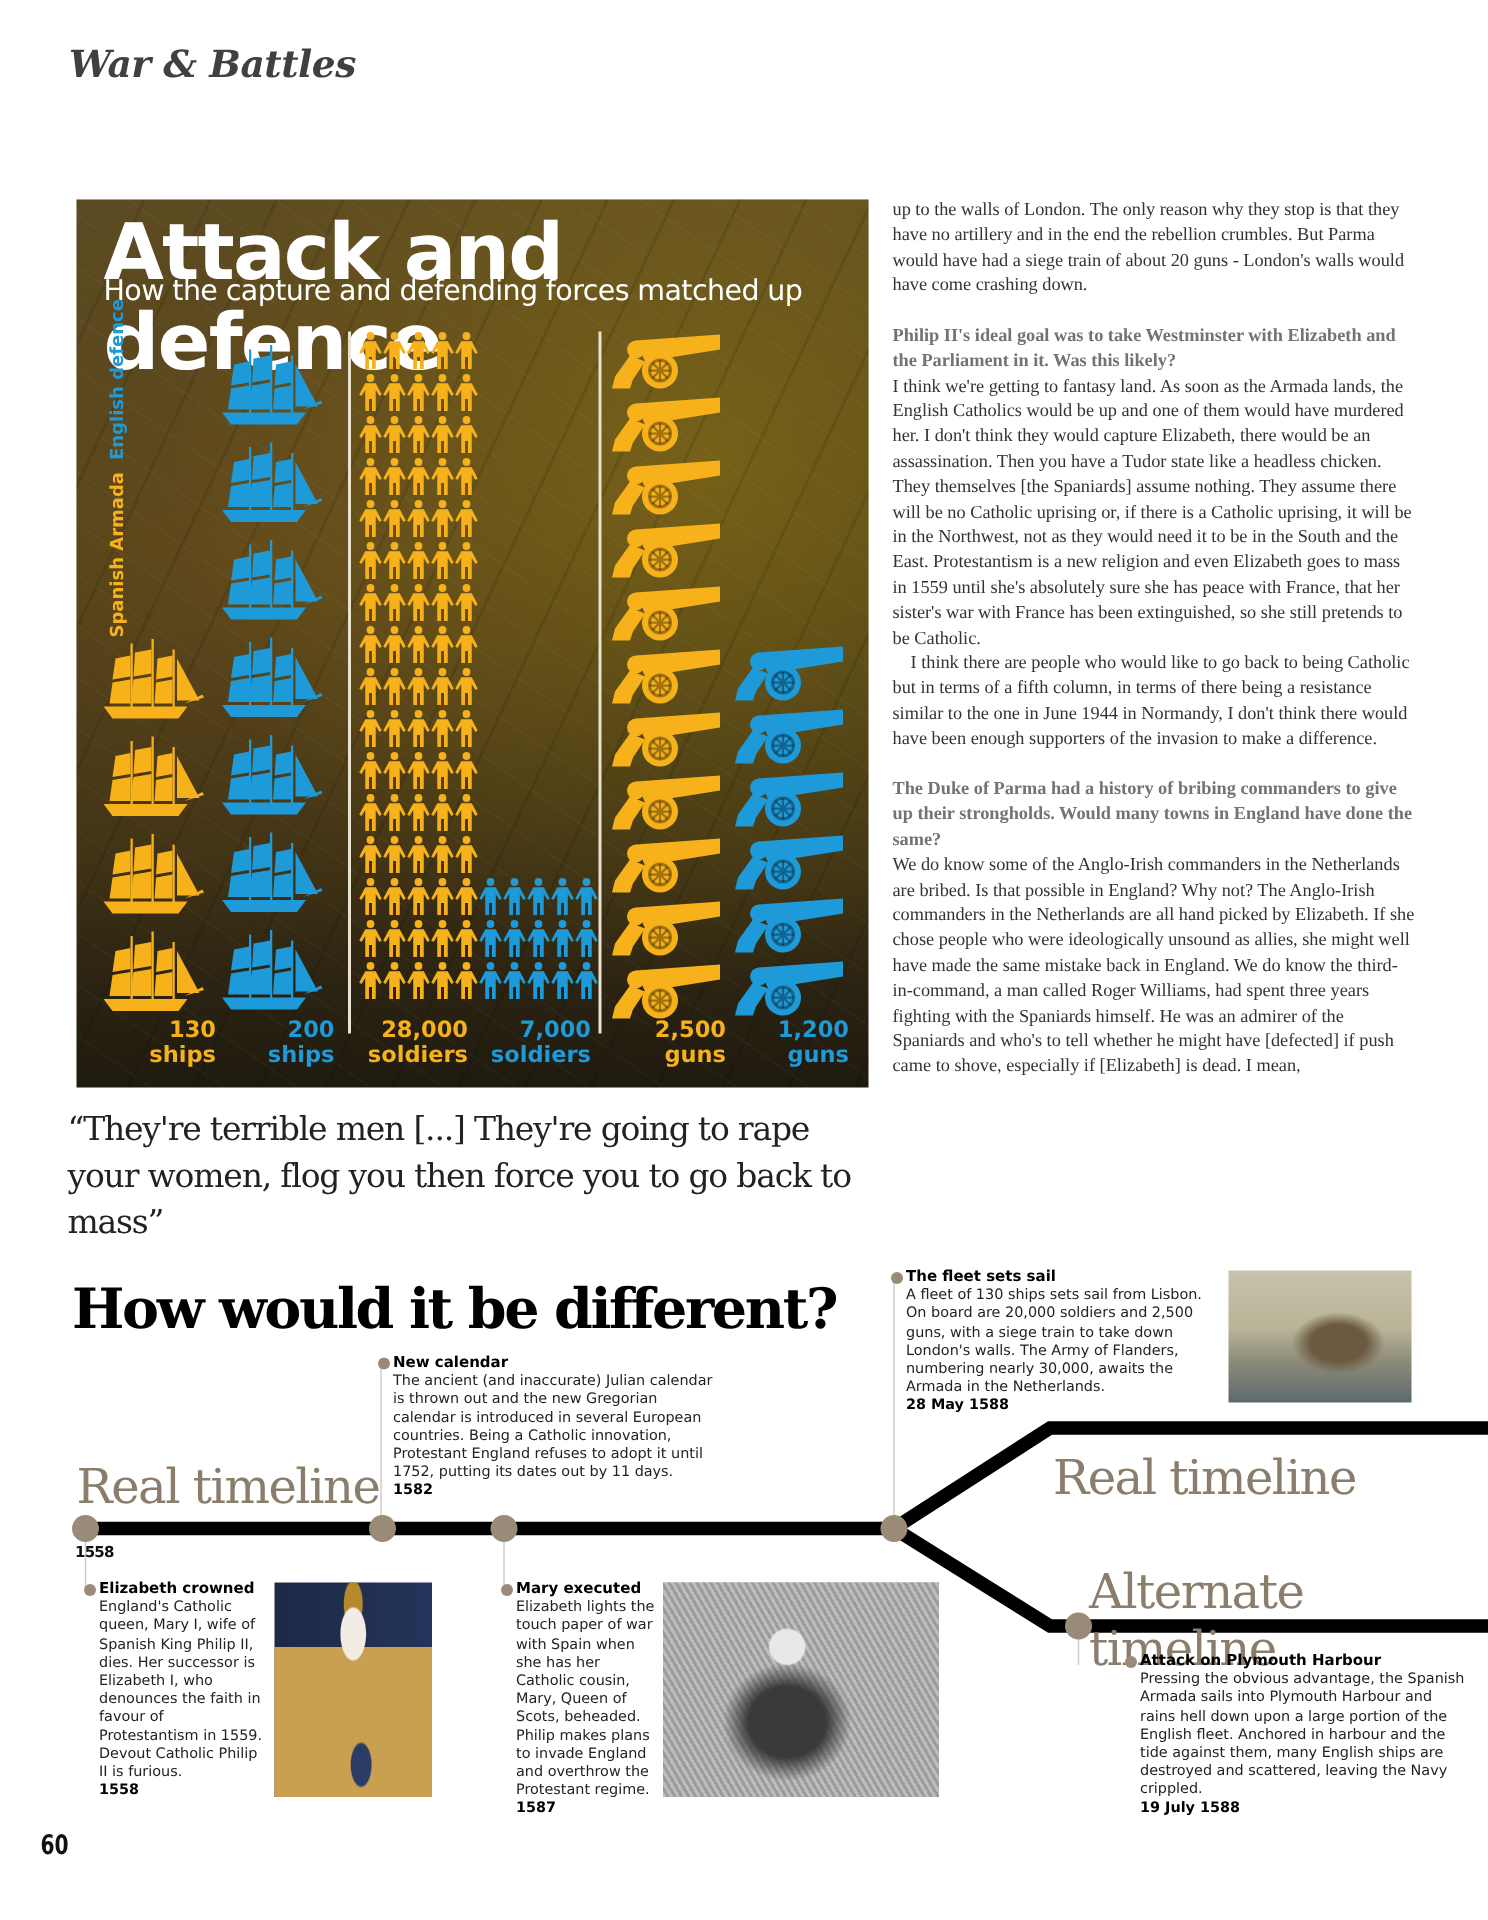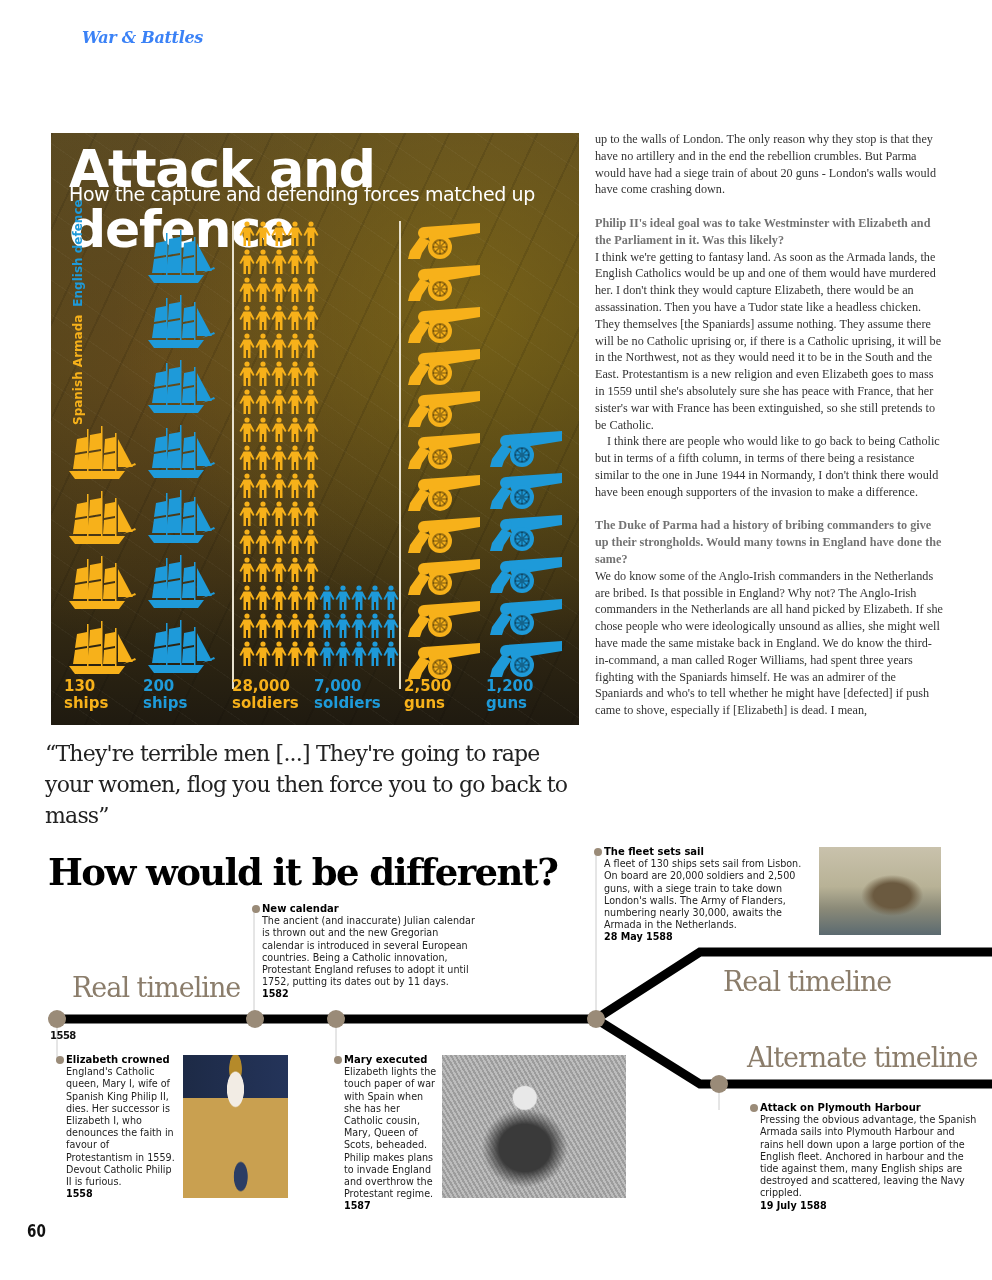--- a/index.html
+++ b/index.html
@@ -2,21 +2,21 @@
 <html><head>
 <meta charset="utf-8">
 <style>
   * { box-sizing: border-box; margin: 0; padding: 0; }
   html, body { width: 992px; height: 1280px; background: #ffffff; overflow: hidden; }
   body { position: relative; font-family: "DejaVu Serif", serif; color: #2a2a2a; }
 
   .section-label {
     position: absolute; left: 46px; top: 28px;
     font-family: "DejaVu Serif", serif; font-style: italic; font-weight: bold;
-    font-size: 16px; color: #3b82f6; letter-spacing: -0.3px; margin-left: 36px;
+    font-size: 25px; color: #404040; letter-spacing: -0.3px;
   }
 
   
   .infographic {
     position: absolute; left: 51px; top: 133px; width: 528px; height: 592px;
     background:
       radial-gradient(ellipse at 80% 30%, rgba(150,120,20,0.55), transparent 60%),
       radial-gradient(ellipse at 20% 40%, rgba(120,80,30,0.45), transparent 55%),
       linear-gradient(180deg, #5a4a22 0%, #4d421a 40%, #3a2f14 75%, #1f1a10 100%);
     overflow: hidden;
@@ -45,21 +45,21 @@
   .ig-legend .es { color: #f7b11a; }
   .ig-legend .en { color: #1e9ad9; }
   .ig-divider { position: absolute; top: 88px; width: 2px; height: 468px; background: #e8e2cf; }
 
   .icon-col { position: absolute; display: flex; flex-direction: column; }
   .ship { width: 72px; height: 58px; margin-bottom: 7px; }
   .soldier-row { display: flex; height: 26px; margin-bottom: 2px; }
   .cannon { width: 78px; height: 40px; margin-bottom: 2px; }
 
   .ig-stat {
-    position: absolute; top: 545px; width: 80px; text-align: left;
+    position: absolute; top: 545px; width: 80px; text-align: right;
     font-family: "DejaVu Sans", sans-serif; font-weight: bold; font-size: 15px; line-height: 17px;
   }
   .ig-stat.es { color: #f7b11a; }
   .ig-stat.en { color: #1e9ad9; }
 
   
   .article {
     position: absolute; left: 595px; top: 131px; width: 350px;
     font-family: Liberation Serif, serif; font-size: 12.2px; line-height: 16.8px; color: #333;
   }
@@ -76,21 +76,21 @@
 
   .section-heading {
     position: absolute; left: 48px; top: 850px;
     font-family: "DejaVu Serif", serif; font-weight: 900; font-size: 37px; color: #000;
     letter-spacing: -1.6px;
   }
 
   
   .timeline-svg { position: absolute; left: 0; top: 0; width: 992px; height: 1280px; pointer-events: none; }
   .tl-label {
-    position: absolute; font-family: "DejaVu Serif", serif; font-size: 27px; color: #8b7d6b; letter-spacing: -1px; margin-left: 21px;
+    position: absolute; font-family: "DejaVu Serif", serif; font-size: 32px; color: #8b7d6b; letter-spacing: -1px;
   }
   .tl-year-small {
     position: absolute; left: 50px; top: 1030px; font-family: "DejaVu Sans", sans-serif;
     font-size: 10px; font-weight: bold; color: #111; letter-spacing: -0.5px;
   }
   .event {
     position: absolute; font-family: "DejaVu Sans", sans-serif; font-size: 9.6px; line-height: 12.2px; color: #222;
   }
   .event .ev-title { font-weight: bold; color: #000; font-size: 10px; position: relative; }
   .event .ev-title::before {

